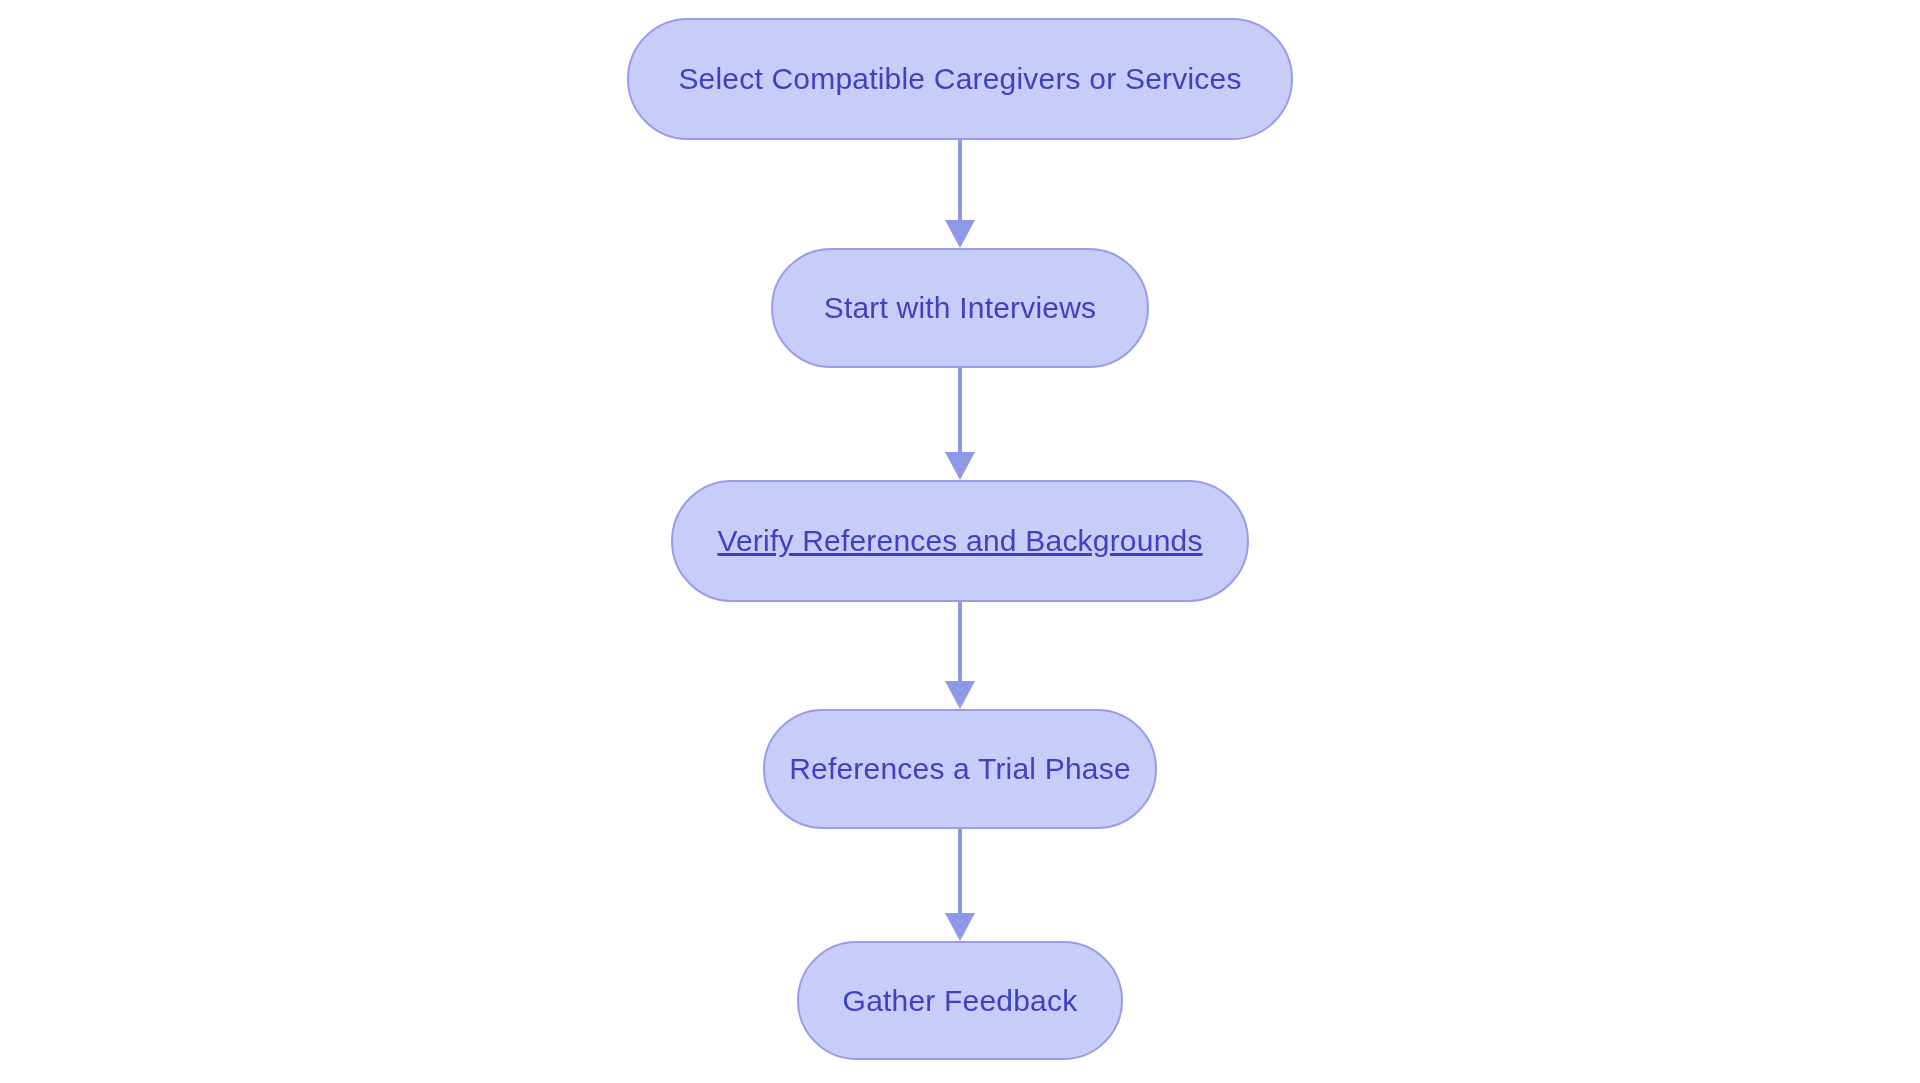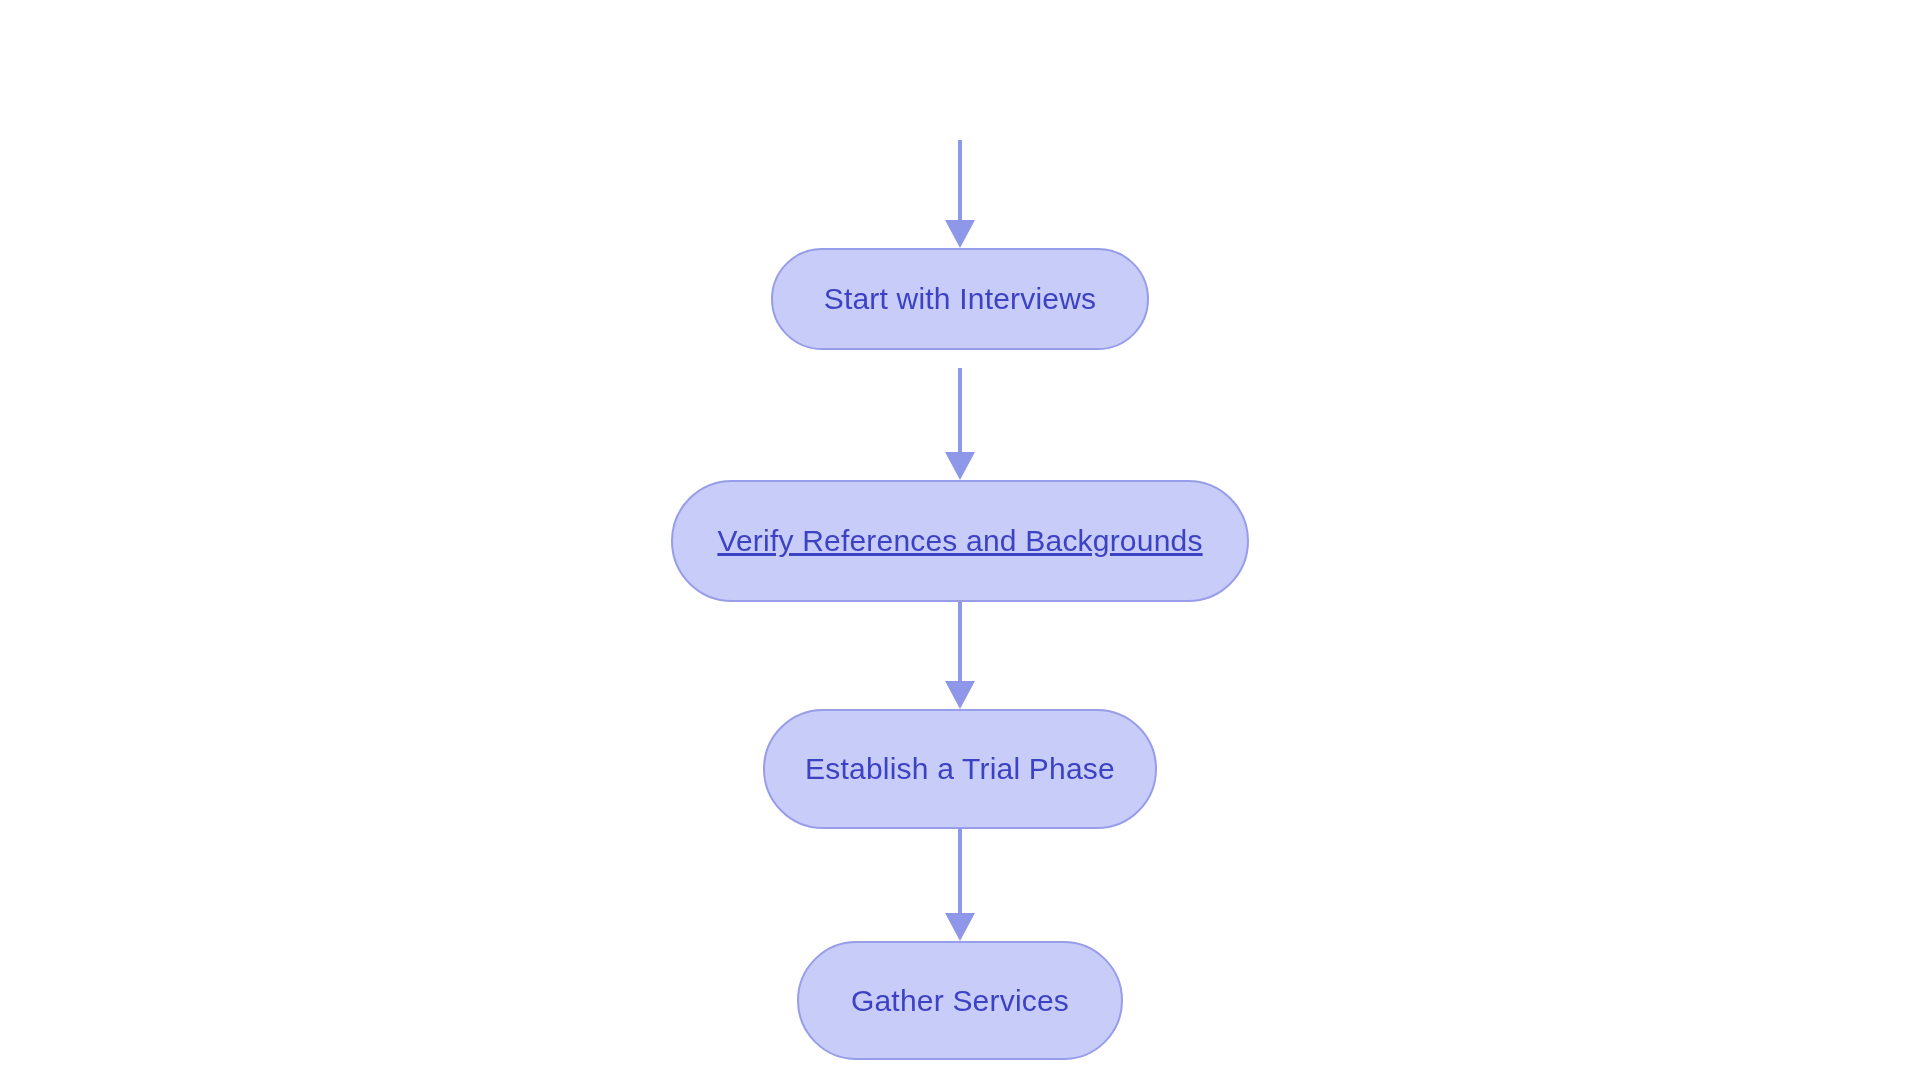--- a/index.html
+++ b/index.html
@@ -34,21 +34,21 @@
     border: 2px solid var(--node-border);
     border-radius: 62px;
     color: var(--node-text);
     font-size: 30px;
     font-weight: 500;
     letter-spacing: 0.2px;
     text-align: center;
     white-space: nowrap;
   }
   .flow-node.n1 { top: 18px;  width: 666px; height: 122px; }
-  .flow-node.n2 { top: 248px; width: 378px; height: 102px; text-align: center; }
+  .flow-node.n2 { top: 248px; width: 378px; height: 120px; text-align: center; }
   .flow-node.n3 { top: 480px; width: 578px; height: 122px; text-decoration: underline; }
   .flow-node.n4 { top: 709px; width: 394px; height: 120px; }
   .flow-node.n5 { top: 941px; width: 326px; height: 119px; }
   .flow-arrow {
     position: absolute;
     left: 50%;
     transform: translateX(-50%);
     width: 36px;
     display: flex;
     flex-direction: column;
@@ -69,20 +69,23 @@
   .flow-arrow.a1 { top: 140px; height: 108px; }
   .flow-arrow.a2 { top: 368px; height: 112px; }
   .flow-arrow.a3 { top: 602px; height: 107px; }
   .flow-arrow.a4 { top: 829px; height: 112px; }
 </style>
 </head>
 <body>
 
 <div class="canvas">
 
+  <div class="flow-node n1">
+    <span>Select Compatible Caregivers or Services</span>
+  </div>
 
   <div class="flow-arrow a1">
     <div class="shaft"></div>
     <div class="head"></div>
   </div>
 
   <div class="flow-node n2">
     <span>Start with Interviews</span>
   </div>
 
@@ -94,25 +97,25 @@
   <div class="flow-node n3">
     <span>Verify References and Backgrounds</span>
   </div>
 
   <div class="flow-arrow a3">
     <div class="shaft"></div>
     <div class="head"></div>
   </div>
 
   <div class="flow-node n4">
-    <span>Establish a Trial Phase</span>
+    <span>References a Trial Phase</span>
   </div>
 
   <div class="flow-arrow a4">
     <div class="shaft"></div>
     <div class="head"></div>
   </div>
 
   <div class="flow-node n5">
-    <span>Gather Services</span>
+    <span>Gather Feedback</span>
   </div>
 
 </div>
 
 </body></html>

